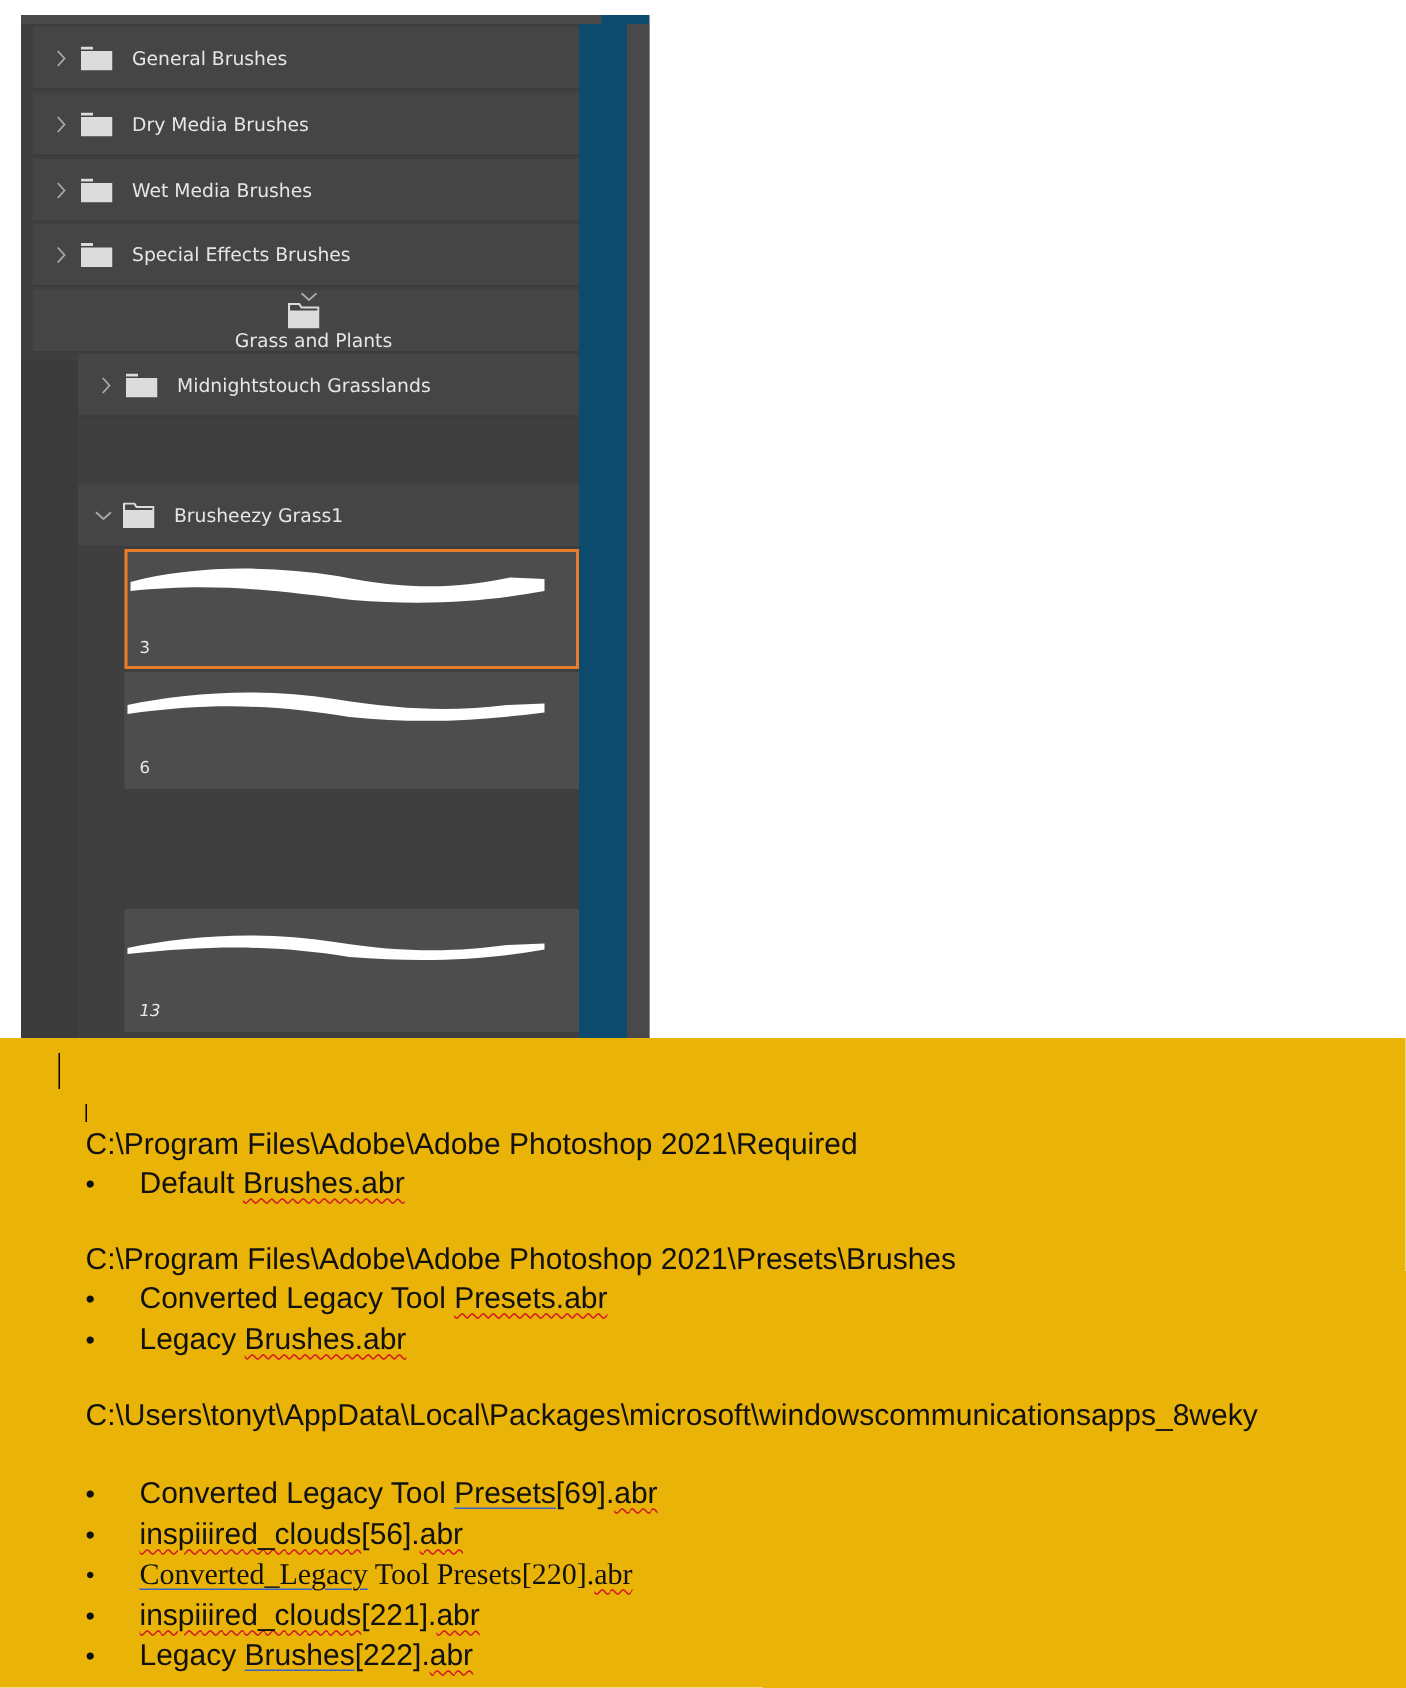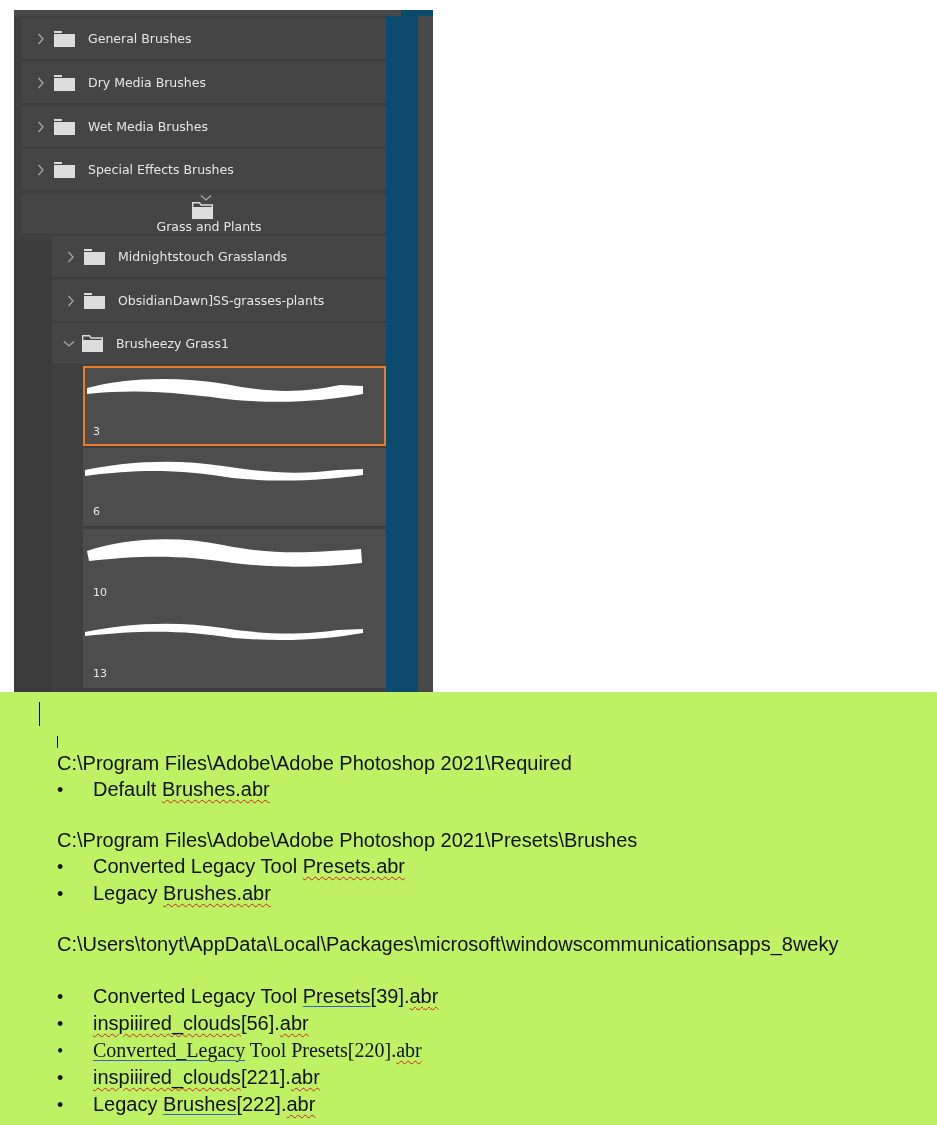--- a/index.html
+++ b/index.html
@@ -33,21 +33,21 @@
   }
   .thumb.selected { border: 2px solid #e97c2a; width: 303px; }
   .thumb svg { position: absolute; left: 0; top: 6px; }
   .thumb .num {
     position: absolute; left: 10px; bottom: 8px; color: #e8e8e8;
     font-family: "DejaVu Sans", sans-serif; font-size: 11px;
   }
   .thumb.selected .num { left: 8px; bottom: 6px; }
 
   
-  .doc { position: absolute; left: 0; top: 692px; width: 937px; height: 433px; background: #bef264; }
+  .doc { position: absolute; left: 0; top: 692px; width: 937px; height: 433px; background: #eab308; }
   .caret-big { position: absolute; left: 39px; top: 10px; width: 1px; height: 24px; background: #000; }
   .caret-small { position: absolute; left: 57px; top: 44px; width: 1px; height: 12px; background: #000; }
   .path-line { position: absolute; left: 57px; font-size: 20px; line-height: 26px; color: #111; white-space: nowrap; }
   .bullet-line { position: absolute; left: 57px; font-size: 20px; line-height: 26px; color: #111; white-space: nowrap; }
   .bullet-line .dot { display: inline-block; width: 36px; font-size: 18px; }
   .sq-red { text-decoration: underline wavy #d42020; text-decoration-thickness: 1px; text-underline-offset: 3px; }
   .ul-blue { text-decoration: underline #3a63c9; text-decoration-thickness: 1px; text-underline-offset: 3px; }
 </style>
 </head>
 <body>
@@ -136,34 +136,20 @@
           </svg>
         </span>
       <span class="folder">
           <svg width="21" height="16" viewBox="0 0 21 16">
             <rect x="0" y="0" width="8" height="2" fill="#dcdcdc"></rect>
             <rect x="0" y="3" width="21" height="13" fill="#dcdcdc"></rect>
           </svg>
         </span>
       <span class="lbl">Midnightstouch Grasslands</span>
     </div>
-    <div class="row" style="left:38px; top:264px; width:334px; padding-left:12px;">
-      <span class="chev">
-          <svg width="8" height="12" viewBox="0 0 8 12">
-            <path d="M1.5 1 L6 6 L1.5 11" fill="none" stroke="#aaaaaa" stroke-width="1.2"></path>
-          </svg>
-        </span>
-      <span class="folder">
-          <svg width="21" height="16" viewBox="0 0 21 16">
-            <rect x="0" y="0" width="8" height="2" fill="#dcdcdc"></rect>
-            <rect x="0" y="3" width="21" height="13" fill="#dcdcdc"></rect>
-          </svg>
-        </span>
-      <span class="lbl">ObsidianDawn]SS-grasses-plants</span>
-    </div>
     <div class="row" style="left:38px; top:307px; width:334px; padding-left:10px;">
       <span class="chev">
           <svg width="12" height="8" viewBox="0 0 12 8">
             <path d="M1 1.5 L6 6 L11 1.5" fill="none" stroke="#aaaaaa" stroke-width="1.2"></path>
           </svg>
         </span>
       <span class="folder">
           <svg width="21" height="17" viewBox="0 0 21 17">
             <path d="M0.7 0.7 H7.5 L9 3 H20.3 V16.3 H0.7 Z" fill="none" stroke="#dcdcdc" stroke-width="1.4"></path>
             <rect x="0.7" y="5" width="19.6" height="11.3" fill="#dcdcdc"></rect>
@@ -177,27 +163,21 @@
         <path d="M2 14 C40 4, 90 2, 140 10 C190 20, 220 18, 255 11 L278 12 L278 20 C240 27, 200 30, 150 26 C100 20, 60 14, 2 20 Z" fill="#ffffff"></path>
       </svg>
       <span class="num">3</span>
     </div>
     <div class="thumb" style="top:432px; height:78px;">
       <svg width="300" height="40" viewBox="0 0 300 40">
         <path d="M2 16 C40 8, 90 4, 140 12 C190 20, 220 20, 255 16 L280 15 L280 21 C240 26, 200 29, 150 24 C100 16, 60 14, 2 22 Z" fill="#ffffff"></path>
       </svg>
       <span class="num">6</span>
     </div>
-    <div class="thumb" style="top:513px; height:78px;">
-      <svg width="300" height="44" viewBox="0 0 300 44">
-        <path d="M4 16 C40 4, 90 0, 140 10 C190 20, 225 18, 278 14 L279 28 C240 32, 200 34, 150 28 C100 20, 60 20, 6 26 Z" fill="#ffffff"></path>
-      </svg>
-      <span class="num">10</span>
-    </div>
-    <div class="thumb" style="top:590px; height:82px;">
+    <div class="thumb" style="top:590px; height:82px;font-style:italic;">
       <svg width="300" height="40" viewBox="0 0 300 40">
         <path d="M2 20 C40 12, 90 8, 140 16 C190 24, 225 22, 255 18 L280 17 L280 21 C240 28, 200 30, 150 26 C100 18, 60 18, 2 24 Z" fill="#ffffff"></path>
       </svg>
       <span class="num">13</span>
     </div>
   </div>
   <div class="scroll-track"></div>
 </div>
 
 <div class="doc">
@@ -213,21 +193,21 @@
   <div class="bullet-line" style="top:161px;">
     <span class="dot">•</span><span>Converted Legacy Tool </span><span class="sq-red">Presets.abr</span>
   </div>
   <div class="bullet-line" style="top:188px;">
     <span class="dot">•</span><span>Legacy </span><span class="sq-red">Brushes.abr</span>
   </div>
 
   <div class="path-line" style="top:239px;">C:\Users\tonyt\AppData\Local\Packages\microsoft\windowscommunicationsapps_8weky</div>
 
   <div class="bullet-line" style="top:291px;">
-    <span class="dot">•</span><span>Converted Legacy Tool </span><span class="ul-blue">Presets</span><span>[39].</span><span class="sq-red">abr</span>
+    <span class="dot">•</span><span>Converted Legacy Tool </span><span class="ul-blue">Presets</span><span>[69].</span><span class="sq-red">abr</span>
   </div>
   <div class="bullet-line" style="top:318px;">
     <span class="dot">•</span><span class="sq-red">inspiiired_clouds</span><span>[56].</span><span class="sq-red">abr</span>
   </div>
   <div class="bullet-line" style="top:345px;font-family:Liberation Serif, serif;">
     <span class="dot">•</span><span class="ul-blue">Converted_Legacy</span><span> Tool Presets[220].</span><span class="sq-red">abr</span>
   </div>
   <div class="bullet-line" style="top:372px;">
     <span class="dot">•</span><span class="sq-red">inspiiired_clouds</span><span>[221].</span><span class="sq-red">abr</span>
   </div>

